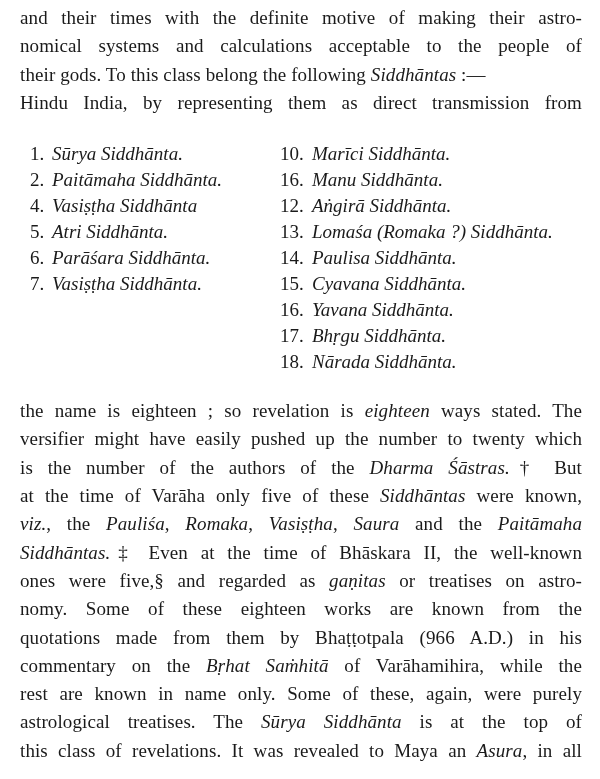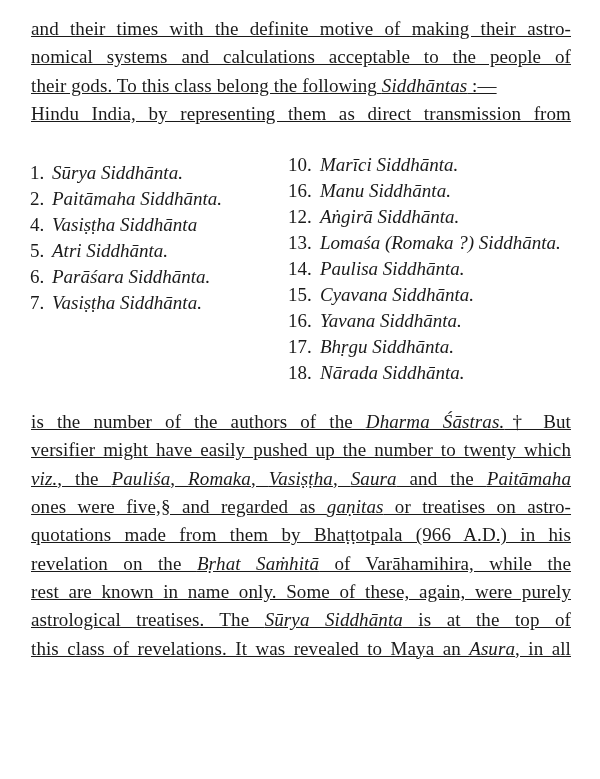--- a/index.html
+++ b/index.html
@@ -16,25 +16,24 @@
       color: #1a1a1a;
       font-size: 19px;
     }
     .page {
       position: absolute;
       left: 20px;
       top: 4px;
       width: 562px;
     }
     .para {
-      margin: 11px;
+      margin: 0;
       text-align: justify;
       line-height: 28.3px;
       letter-spacing: 0.1px;
-      text-decoration: underline;
     }
     .para .line {
       display: block;
       text-align: justify;
       text-align-last: justify;
       white-space: nowrap;
     }
     .para .line.last {
       text-align-last: left;
     }
@@ -46,22 +45,22 @@
     }
     .list {
       position: relative;
       margin-top: 24px;
       height: 232px;
     }
     .col {
       position: absolute;
       top: 0;
     }
-    .col.left { left: 10px; margin-top: 8px; }
-    .col.right { left: 268px; }
+    .col.left { left: 10px; }
+    .col.right { left: 260px; }
     .item {
       height: 26px;
       line-height: 26px;
       white-space: nowrap;
     }
     .item .num {
       display: inline-block;
       font-style: normal;
     }
     .col.left .item .num { width: 22px; }
@@ -99,25 +98,29 @@
       <div class="item"><span class="num">13.</span><span class="name">Lomaśa (Romaka ?) Siddhānta.</span></div>
       <div class="item"><span class="num">14.</span><span class="name">Paulisa Siddhānta.</span></div>
       <div class="item"><span class="num">15.</span><span class="name">Cyavana Siddhānta.</span></div>
       <div class="item"><span class="num">16.</span><span class="name">Yavana Siddhānta.</span></div>
       <div class="item"><span class="num">17.</span><span class="name">Bhṛgu Siddhānta.</span></div>
       <div class="item"><span class="num">18.</span><span class="name">Nārada Siddhānta.</span></div>
     </div>
   </div>
 
   <p class="para para2">
+    <span class="line"><span>the name is eighteen ; so revelation is </span><i>eighteen</i><span> ways stated.   The</span></span>
+    <span class="line"><span>versifier might have easily pushed up the number to twenty which</span></span>
     <span class="line"><span>is the number of the authors of the </span><i>Dharma Śāstras.</i><span>† But</span></span>
-    <span class="line"><span>versifier might have easily pushed up the number to twenty which</span></span>
+    <span class="line"><span>at the time of  Varāha only five of these </span><i>Siddhāntas</i><span> were known,</span></span>
     <span class="line"><i>viz.</i><span>, the </span><i>Pauliśa</i><span>, </span><i>Romaka</i><span>, </span><i>Vasiṣṭha</i><span>, </span><i>Saura</i><span> and the </span><i>Paitāmaha</i></span>
+    <span class="line"><i>Siddhāntas.</i><span>‡   Even at the time of Bhāskara II,  the well-known</span></span>
     <span class="line"><span>ones were five,§  and regarded as </span><i>gaṇitas</i><span> or treatises on astro-</span></span>
+    <span class="line"><span>nomy.  Some of these eighteen works are known from the</span></span>
     <span class="line"><span>quotations made from them by Bhaṭṭotpala (966 A.D.) in his</span></span>
-    <span class="line"><span>revelation on the </span><i>Bṛhat  Saṁhitā</i><span> of  Varāhamihira,  while the</span></span>
+    <span class="line"><span>commentary on the </span><i>Bṛhat  Saṁhitā</i><span> of  Varāhamihira,  while the</span></span>
     <span class="line"><span>rest are known in name only.   Some of these, again, were purely</span></span>
     <span class="line"><span>astrological treatises.  The </span><i>Sūrya Siddhānta</i><span> is at the top of</span></span>
     <span class="line"><span>this class of revelations.  It was revealed to Maya an </span><i>Asura</i><span>, in all</span></span>
 
   </p>
 
 </div>
 
 </body></html>

